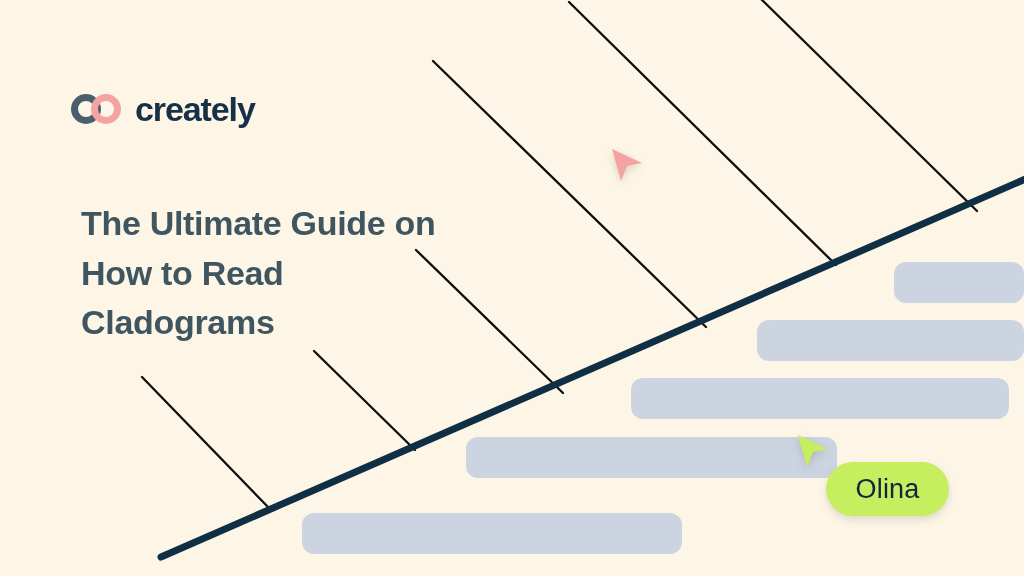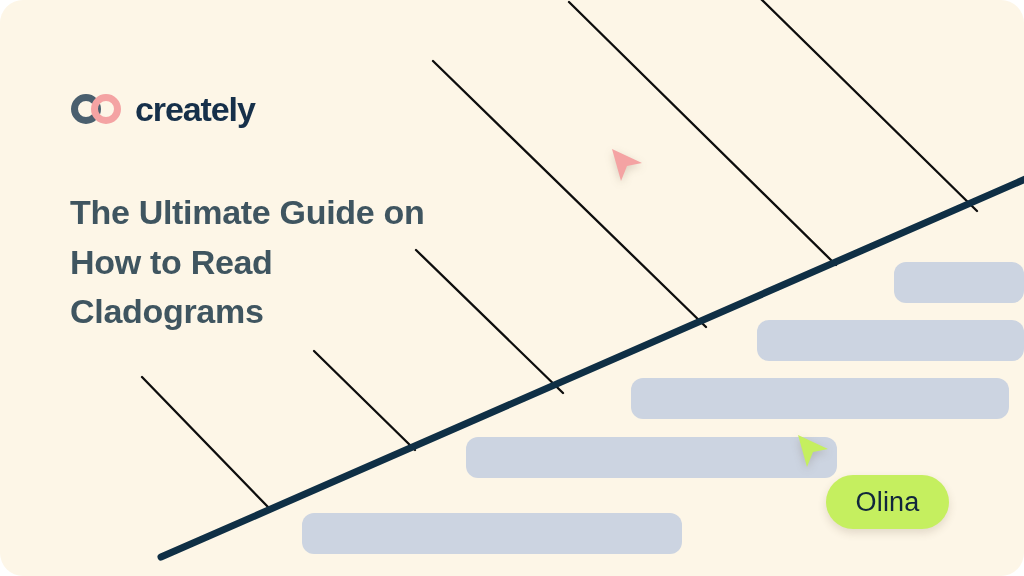--- a/index.html
+++ b/index.html
@@ -9,21 +9,20 @@
   }
   body {
     font-family: "Liberation Sans", sans-serif;
   }
   .canvas {
     position: relative;
     width: 1024px;
     height: 576px;
     overflow: hidden;
     background: #fdf6e7;
-    border-radius: 23px;
   }
   .cladogram-svg {
     position: absolute;
     top: 0;
     left: 0;
     width: 1024px;
     height: 576px;
   }
   
   .logo-row {
@@ -55,21 +54,21 @@
     left: 70px;
     top: 188px;
     width: 470px;
     font-family: "Liberation Sans", sans-serif;
     font-size: 34px;
     font-weight: bold;
     line-height: 1.46;
     letter-spacing: -0.3px;
     color: #3f5560;
     z-index: 6;
-    margin: 0;
+    margin: 11px;
     white-space: pre-line;
   }
   
   .pill {
     position: absolute;
     display: flex;
     align-items: center;
     justify-content: center;
     border-radius: 999px;
     font-family: "Liberation Sans", sans-serif;
@@ -82,21 +81,21 @@
   }
   .pill-nadia {
     left: 642px;
     top: 171px;
     width: 139px;
     height: 54px;
     background: #f4a3a3;
   }
   .pill-olina {
     left: 826px;
-    top: 475px;
+    top: 462px;
     width: 123px;
     height: 54px;
     background: #c5ef5f;
   }
   .cursor {
     position: absolute;
     z-index: 9;
     filter: drop-shadow(0 3px 4px rgba(90, 70, 45, 0.22));
   }
   .cursor-nadia { left: 609px; top: 146px; }

